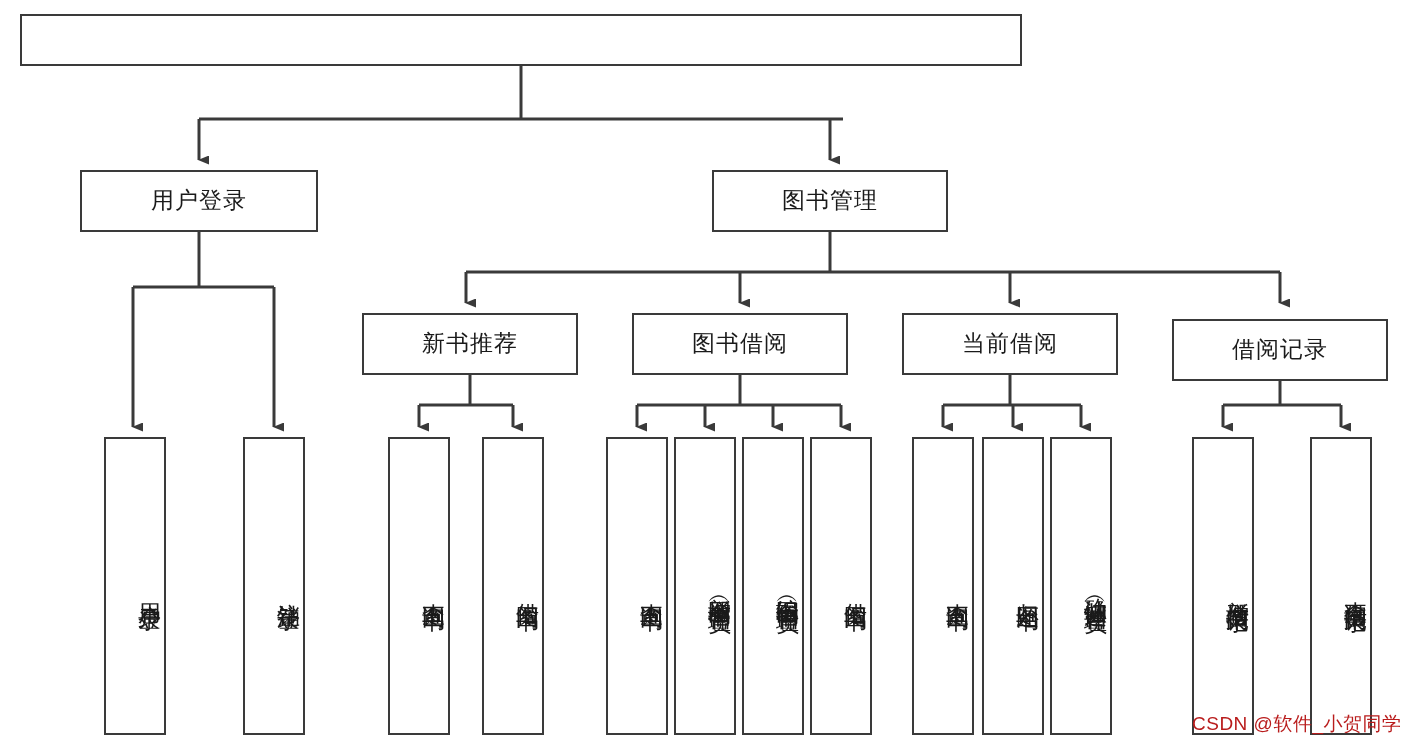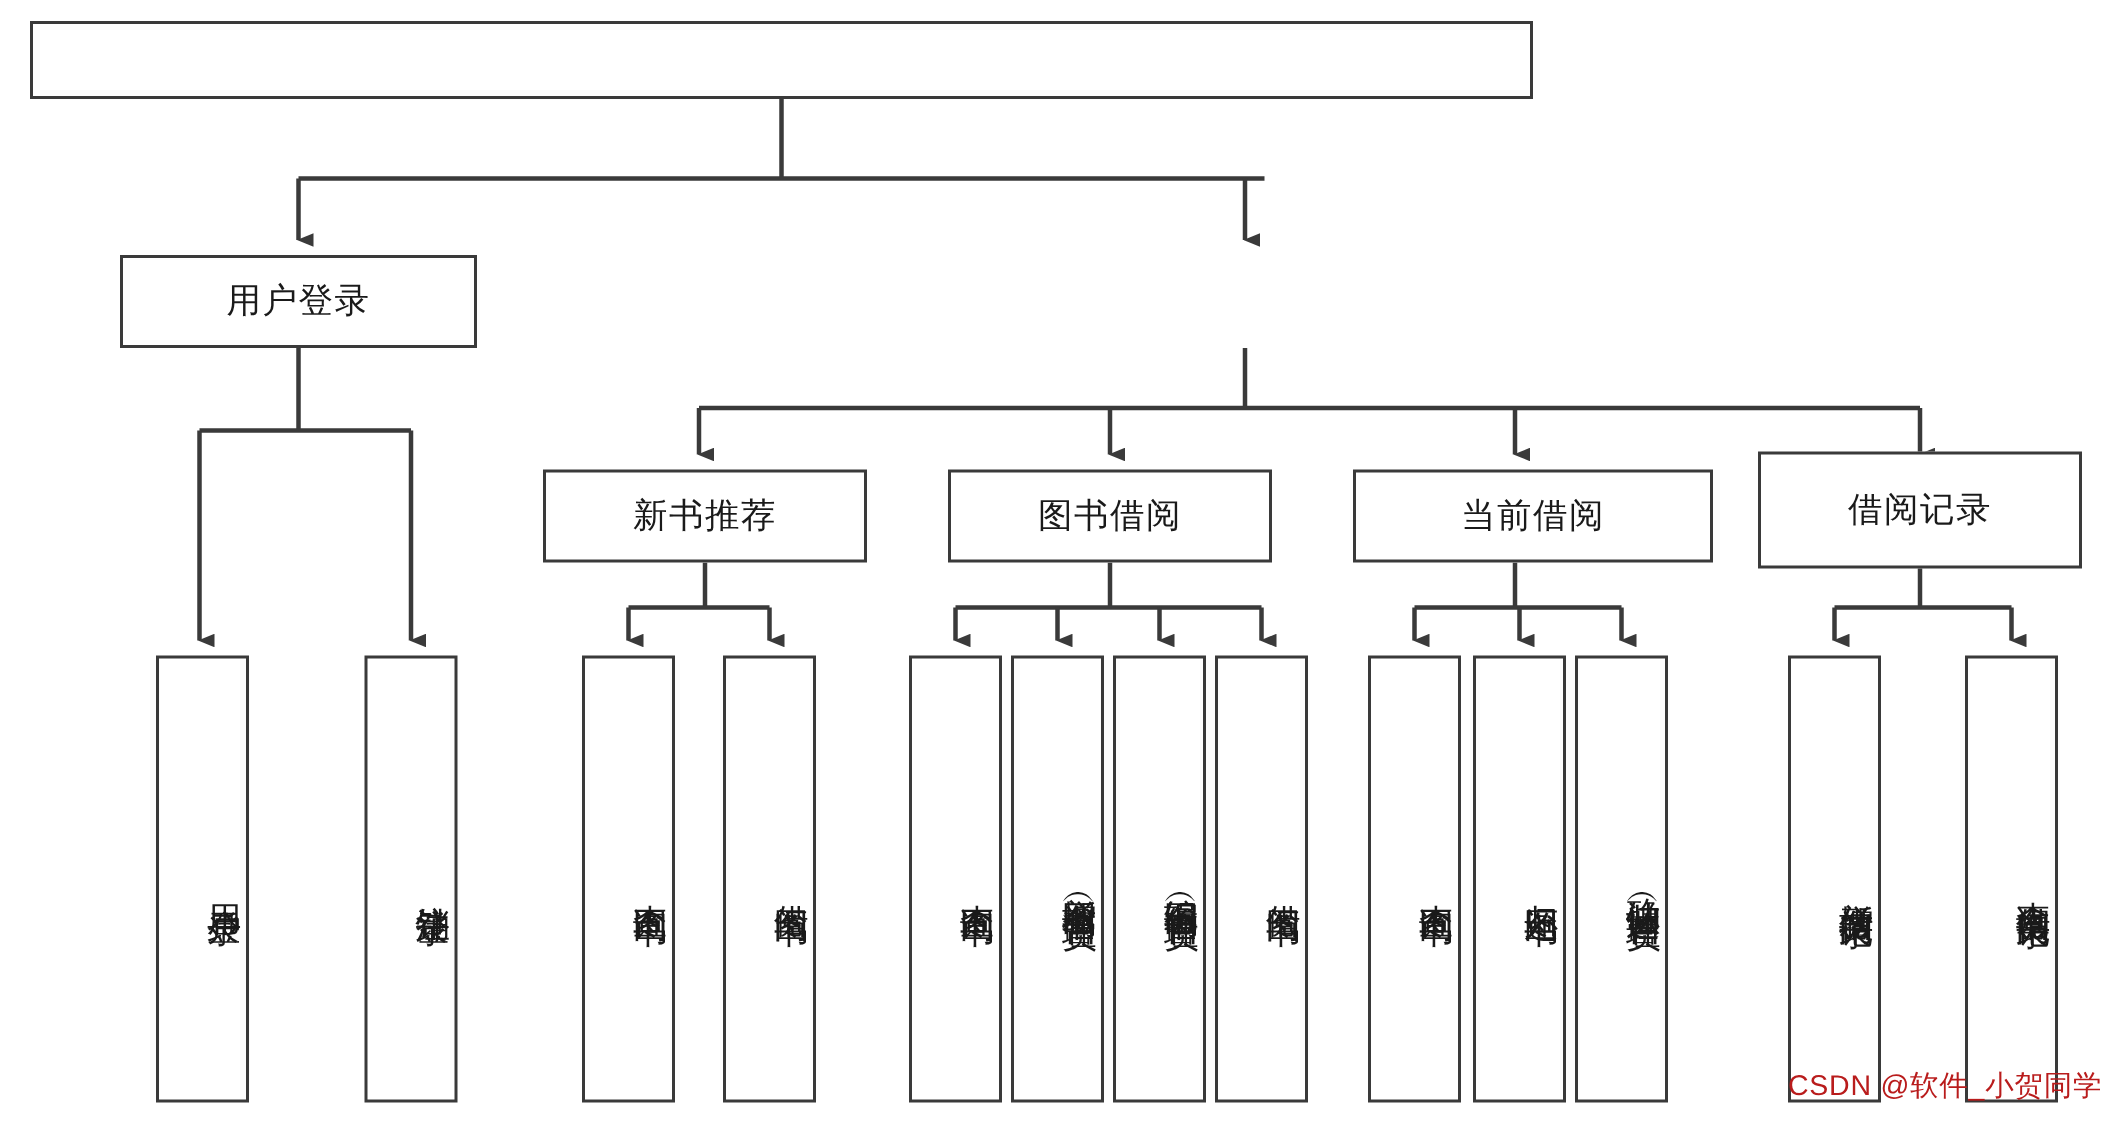--- a/index.html
+++ b/index.html
@@ -120,31 +120,34 @@
     </g>
   </svg>
 
   <div class="node horiz" style="left: 20px; top: 14px; width: 1002px; height: 52px;">
     <span></span>
   </div>
 
   <div class="node horiz" style="left: 80px; top: 170px; width: 238px; height: 62px;">
     <span>用户登录</span>
   </div>
+  <div class="node horiz" style="left: 712px; top: 170px; width: 236px; height: 62px;">
+    <span>图书管理</span>
+  </div>
 
   <div class="node horiz" style="left: 632px; top: 313px; width: 216px; height: 62px;">
     <span>图书借阅</span>
   </div>
   <div class="node horiz" style="left: 362px; top: 313px; width: 216px; height: 62px;">
     <span>新书推荐</span>
   </div>
-  <div class="node horiz" style="left: 902px; top: 313px; width: 240px; height: 62px;">
+  <div class="node horiz" style="left: 902px; top: 313px; width: 216px; height: 62px;">
     <span>当前借阅</span>
   </div>
-  <div class="node horiz" style="left: 1172px; top: 301px; width: 216px; height: 78px;">
+  <div class="node horiz" style="left: 1172px; top: 319px; width: 216px; height: 62px;">
     <span>借阅记录</span>
   </div>
 
   <div class="node vert" style="left: 104px; top: 437px; width: 62px; height: 298px;">
     <span class="vtext">用户登录</span>
   </div>
   <div class="node vert" style="left: 243px; top: 437px; width: 62px; height: 298px;">
     <span class="vtext">注销登录</span>
   </div>
   <div class="node vert" style="left: 388px; top: 437px; width: 62px; height: 298px;">

